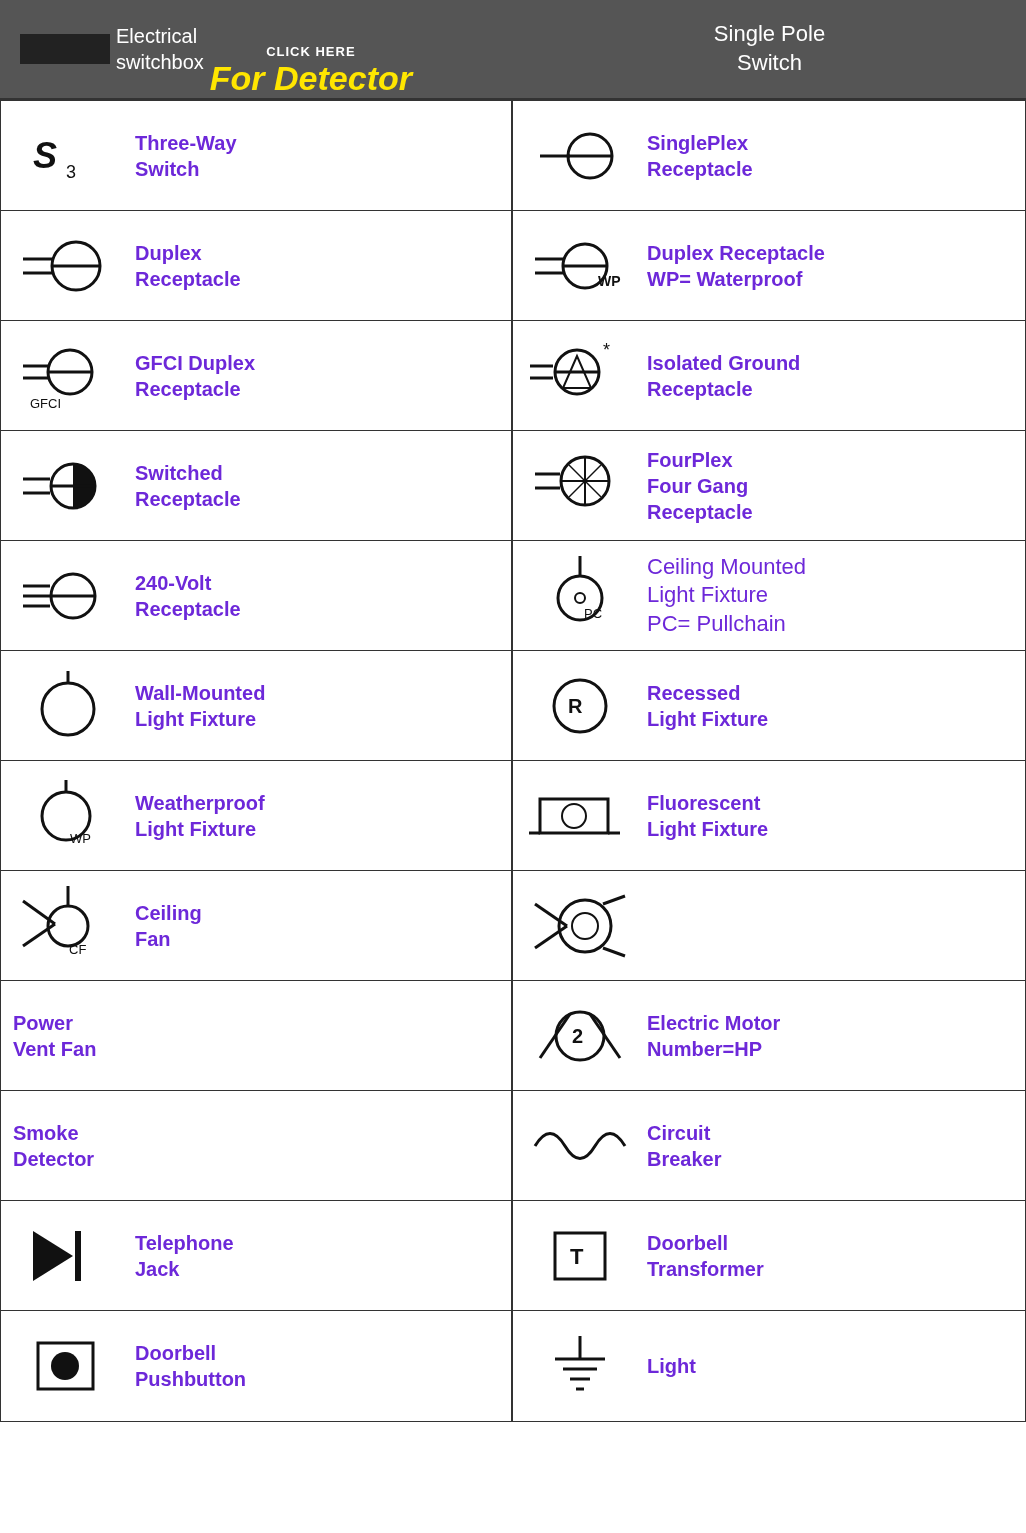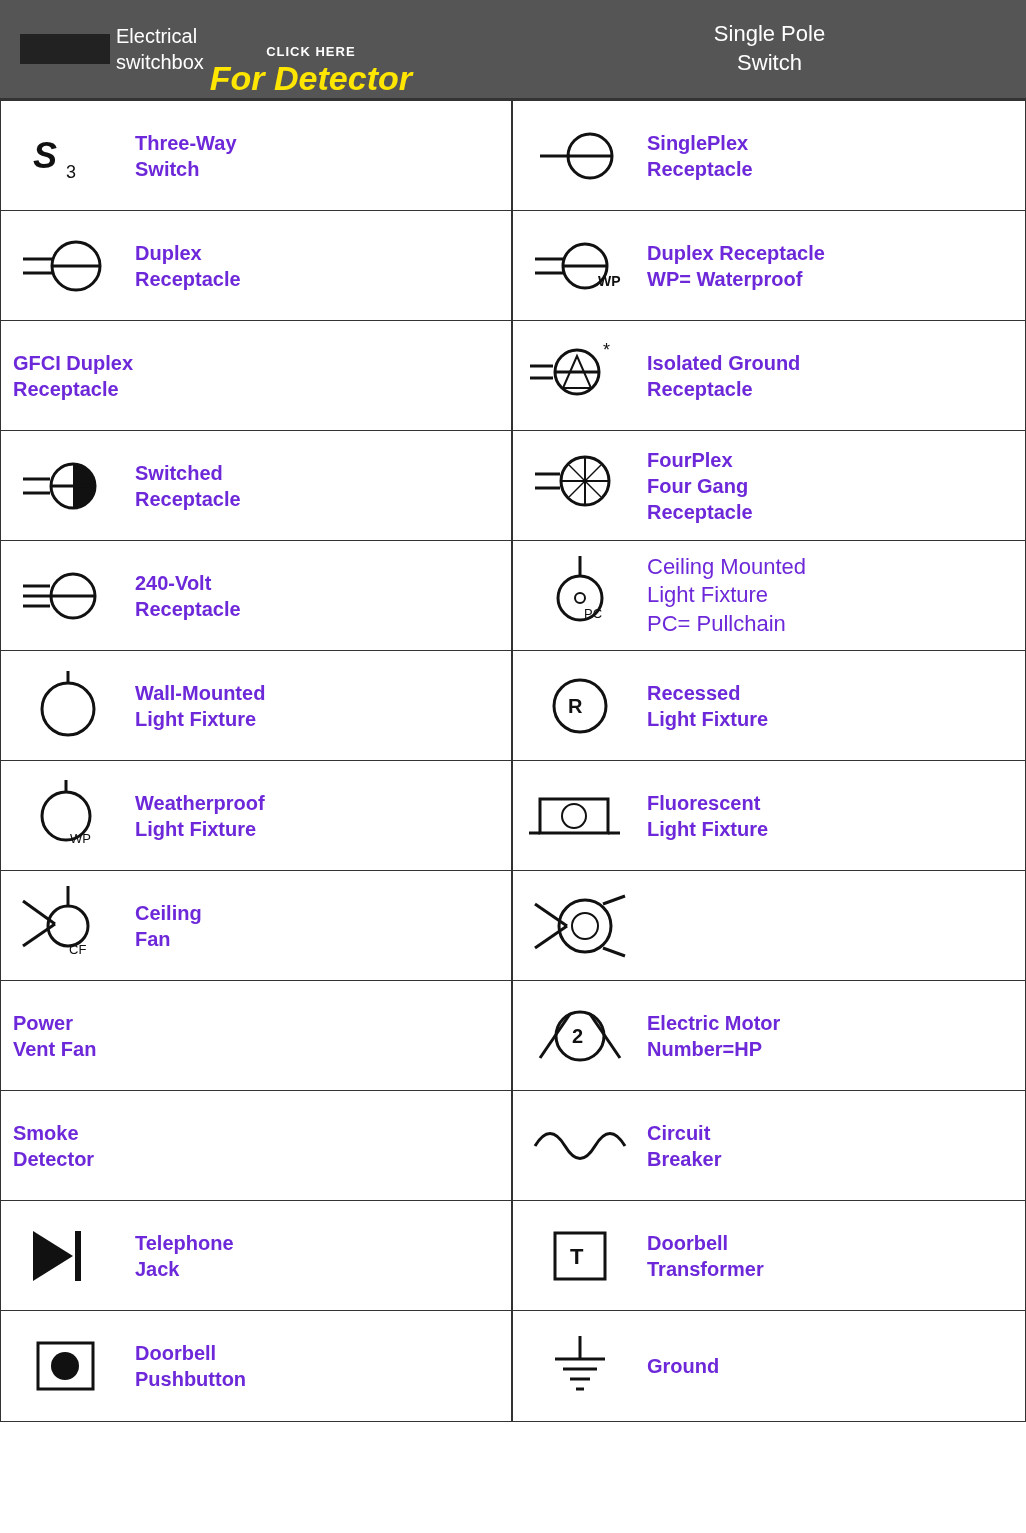--- a/index.html
+++ b/index.html
@@ -182,20 +182,29 @@
           <line x1="32" y1="35" x2="78" y2="35" stroke="#111" stroke-width="3"></line>
           <text x="68" y="55" font-size="14" fill="#111" font-weight="bold">WP</text>
         </svg>
       </div>
       <div class="label">Duplex Receptacle<br>WP= Waterproof</div>
     </div>
   </div>
 
   <div class="row">
     <div class="cell cell-left">
+      <div class="symbol">
+        <svg width="100" height="80" viewBox="0 0 100 80">
+          <line x1="5" y1="30" x2="30" y2="30" stroke="#111" stroke-width="3"></line>
+          <line x1="5" y1="42" x2="30" y2="42" stroke="#111" stroke-width="3"></line>
+          <circle cx="52" cy="36" r="22" fill="none" stroke="#111" stroke-width="3"></circle>
+          <line x1="30" y1="36" x2="74" y2="36" stroke="#111" stroke-width="3"></line>
+          <text x="12" y="72" font-size="13" fill="#111">GFCI</text>
+        </svg>
+      </div>
       <div class="label">GFCI Duplex<br>Receptacle</div>
     </div>
     <div class="cell cell-right">
       <div class="symbol">
         <svg width="110" height="80" viewBox="0 0 110 80">
           <line x1="5" y1="30" x2="28" y2="30" stroke="#111" stroke-width="3"></line>
           <line x1="5" y1="42" x2="28" y2="42" stroke="#111" stroke-width="3"></line>
           <circle cx="52" cy="36" r="22" fill="none" stroke="#111" stroke-width="3"></circle>
 
           <polygon points="52,20 38,52 66,52" fill="none" stroke="#111" stroke-width="2"></polygon>
@@ -413,17 +422,17 @@
     <div class="cell cell-right">
       <div class="symbol">
         <svg width="100" height="70" viewBox="0 0 100 70">
           <line x1="50" y1="5" x2="50" y2="28" stroke="#111" stroke-width="3"></line>
           <line x1="25" y1="28" x2="75" y2="28" stroke="#111" stroke-width="3"></line>
           <line x1="33" y1="38" x2="67" y2="38" stroke="#111" stroke-width="3"></line>
           <line x1="40" y1="48" x2="60" y2="48" stroke="#111" stroke-width="3"></line>
           <line x1="46" y1="58" x2="54" y2="58" stroke="#111" stroke-width="3"></line>
         </svg>
       </div>
-      <div class="label">Ground</div>
+      <div class="label">Light</div>
     </div>
   </div>
 
 </div>
 
 </body></html>

